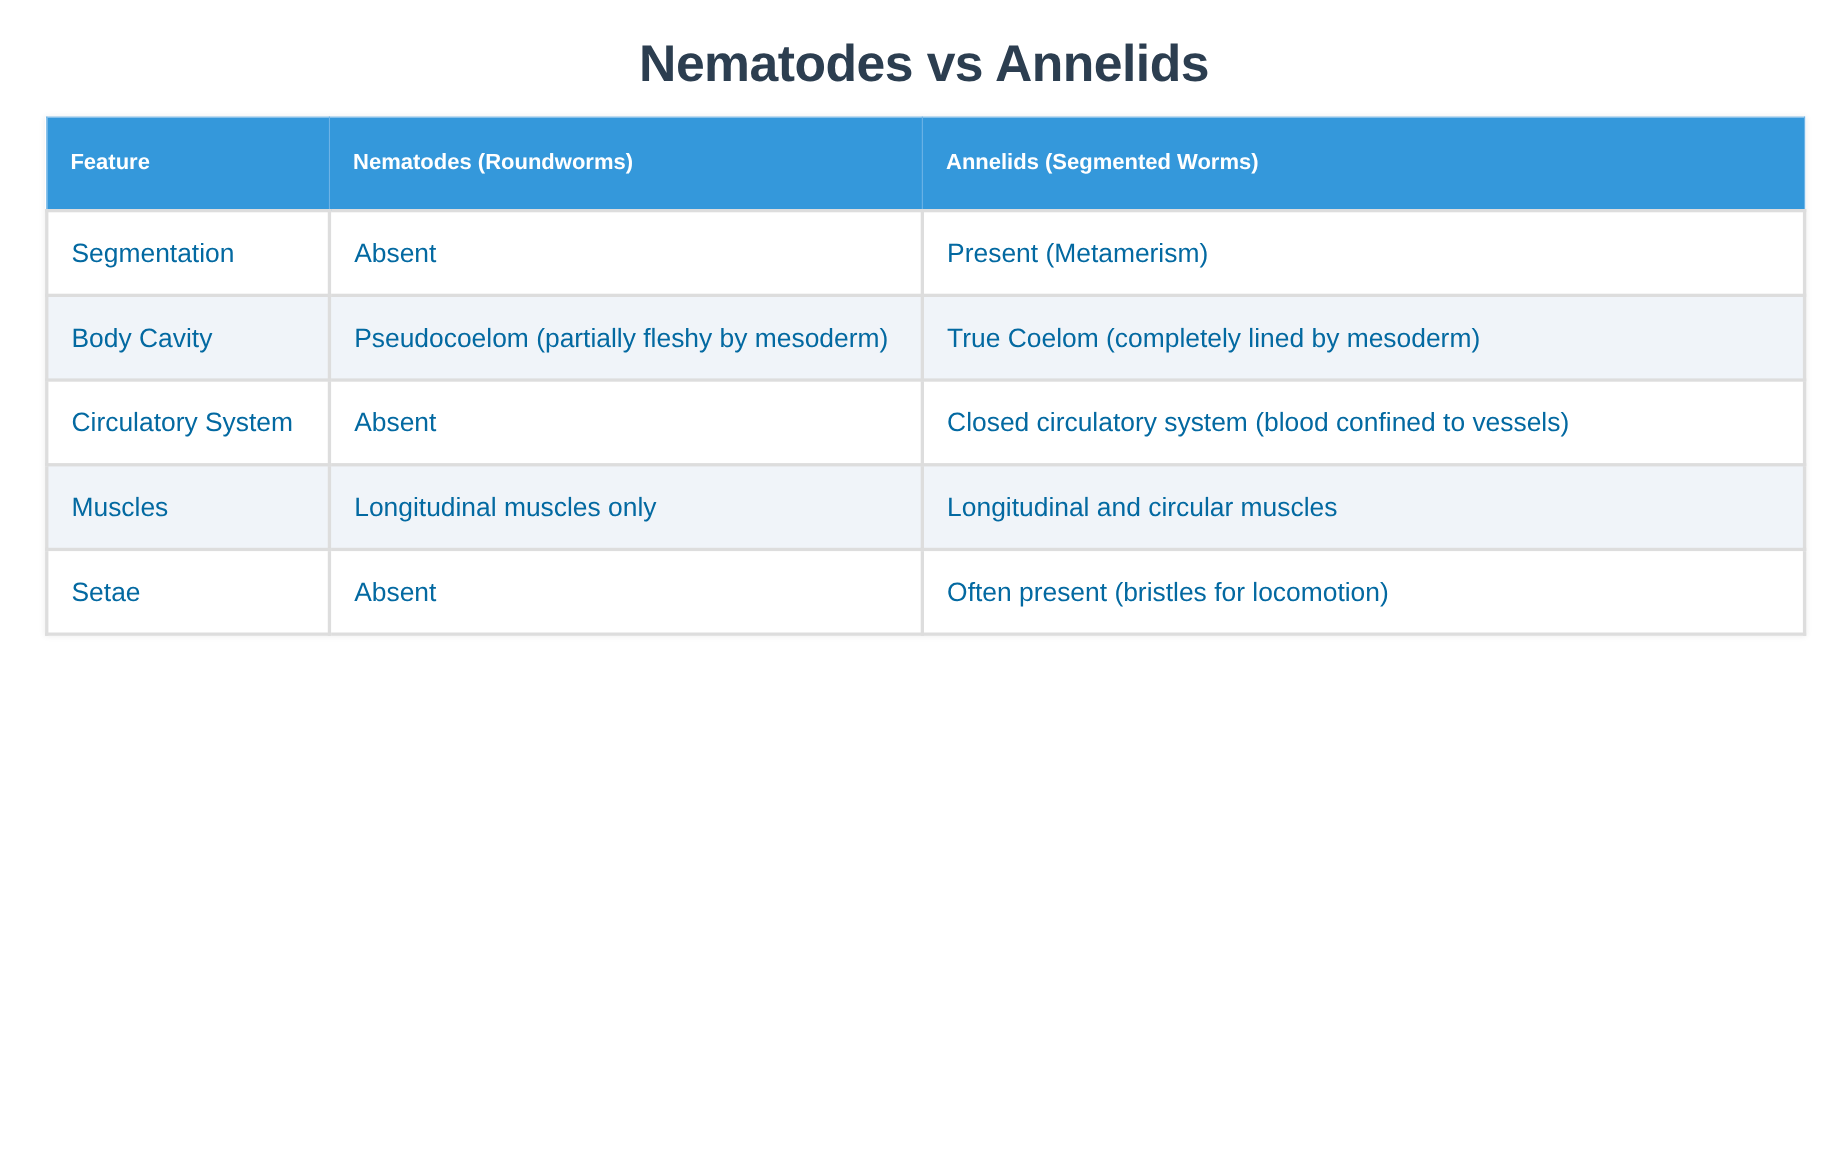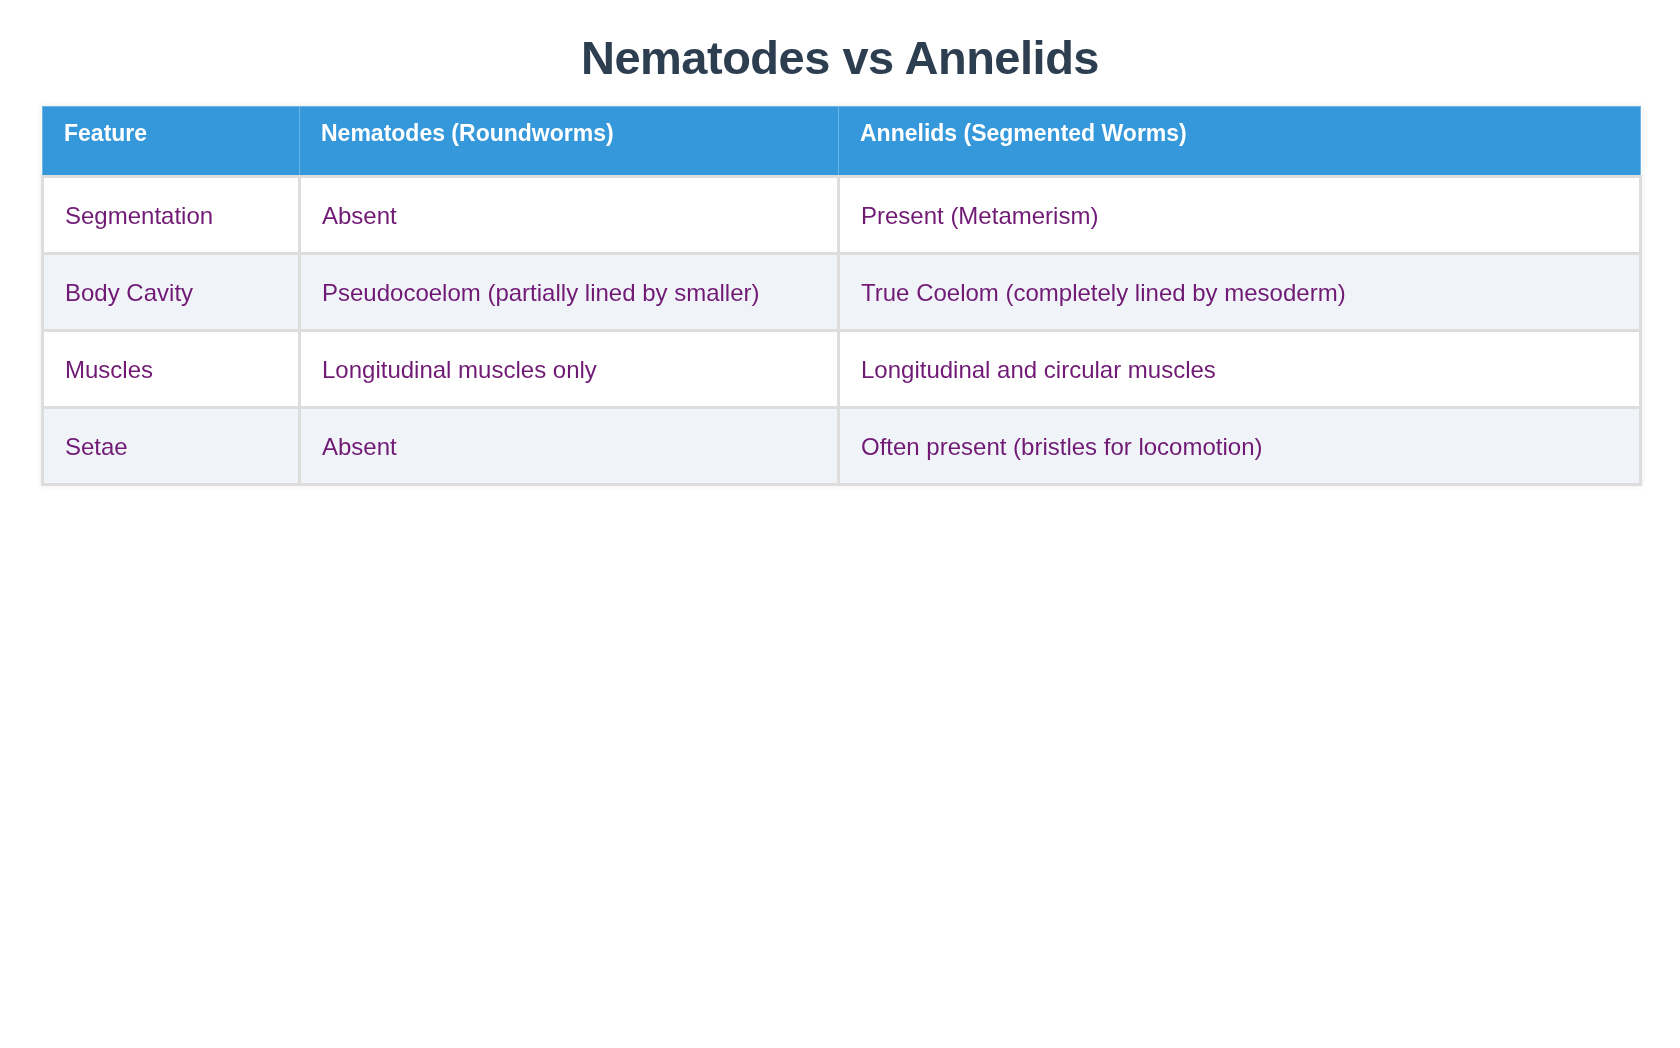--- a/index.html
+++ b/index.html
@@ -41,31 +41,31 @@
       box-shadow: 0 0 6px rgba(0,0,0,0.08);
     }
     .comparison-table col.c1 { width: 257px; }
     .comparison-table col.c2 { width: 539px; }
     .comparison-table col.c3 { width: 802px; }
     .comparison-table th {
       background: #3498db;
       color: #ffffff;
       font-weight: bold;
       text-align: left;
-      padding: 8px 21px 23px 21px;
+      padding: 23px 21px 23px 21px;
       border: 1px solid #6db3e6;
       border-bottom: 2px solid #dddddd;
-      font-size: 23px;
+      font-size: 20px;
       line-height: 37px;
     }
     .comparison-table td {
       padding: 19px 4px 18px 21px;
       border: 3px solid #dddddd;
       vertical-align: middle;
-      color: #701a75;
+      color: #0369a1;
     }
     .comparison-table tbody tr:nth-child(odd) td {
       background: #ffffff;
     }
     .comparison-table tbody tr:nth-child(even) td {
       background: #f0f4f9;
     }
   </style>
 </head>
 <body>
@@ -86,22 +86,27 @@
     </tr>
   </thead>
   <tbody>
     <tr>
       <td>Segmentation</td>
       <td>Absent</td>
       <td>Present (Metamerism)</td>
     </tr>
     <tr>
       <td>Body Cavity</td>
-      <td>Pseudocoelom (partially lined by smaller)</td>
+      <td>Pseudocoelom (partially fleshy by mesoderm)</td>
       <td>True Coelom (completely lined by mesoderm)</td>
+    </tr>
+    <tr>
+      <td>Circulatory System</td>
+      <td>Absent</td>
+      <td>Closed circulatory system (blood confined to vessels)</td>
     </tr>
     <tr>
       <td>Muscles</td>
       <td>Longitudinal muscles only</td>
       <td>Longitudinal and circular muscles</td>
     </tr>
     <tr>
       <td>Setae</td>
       <td>Absent</td>
       <td>Often present (bristles for locomotion)</td>

